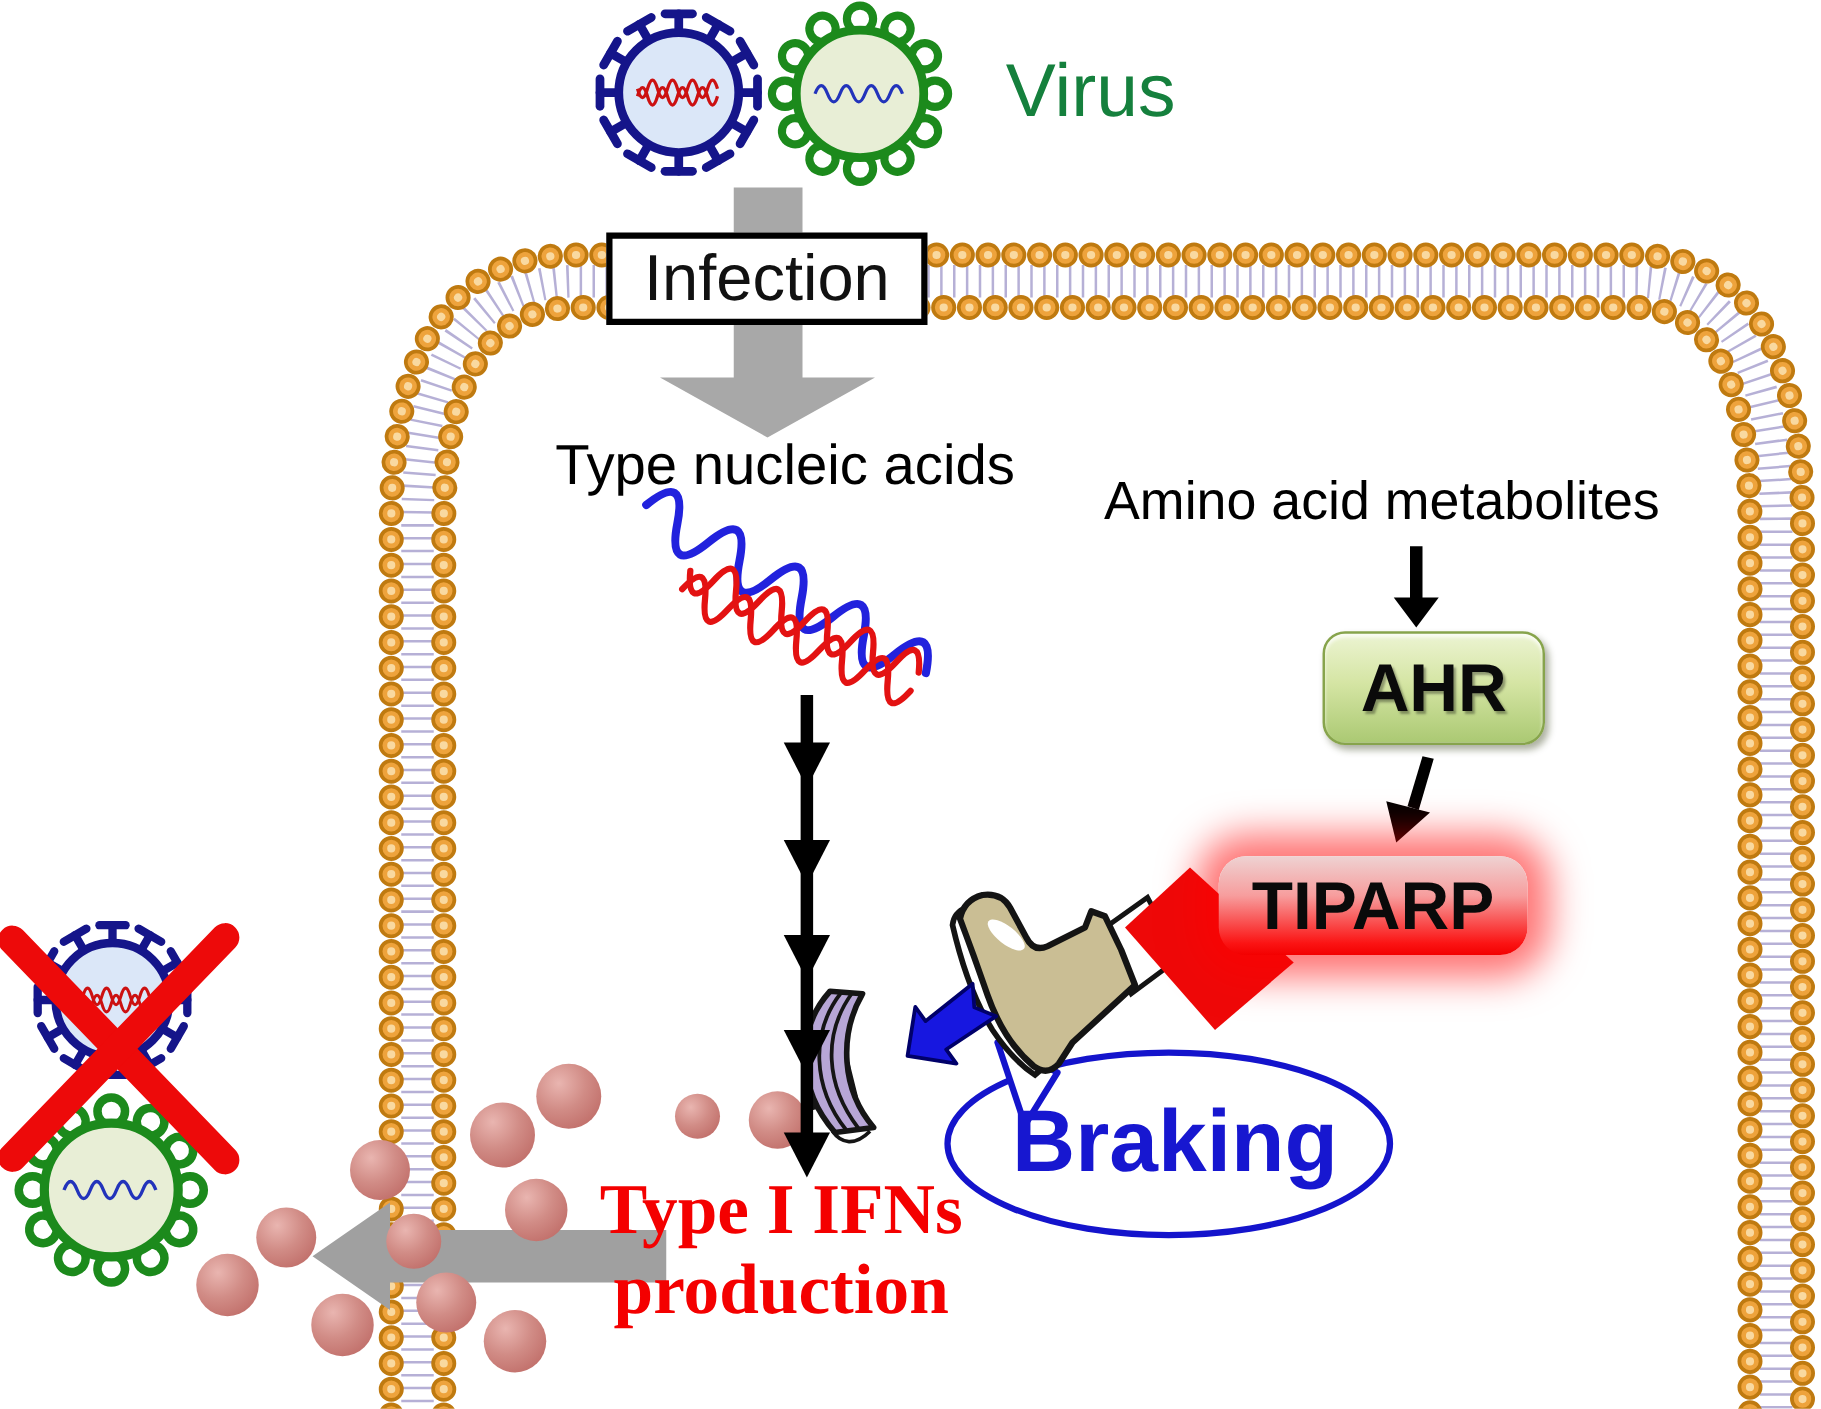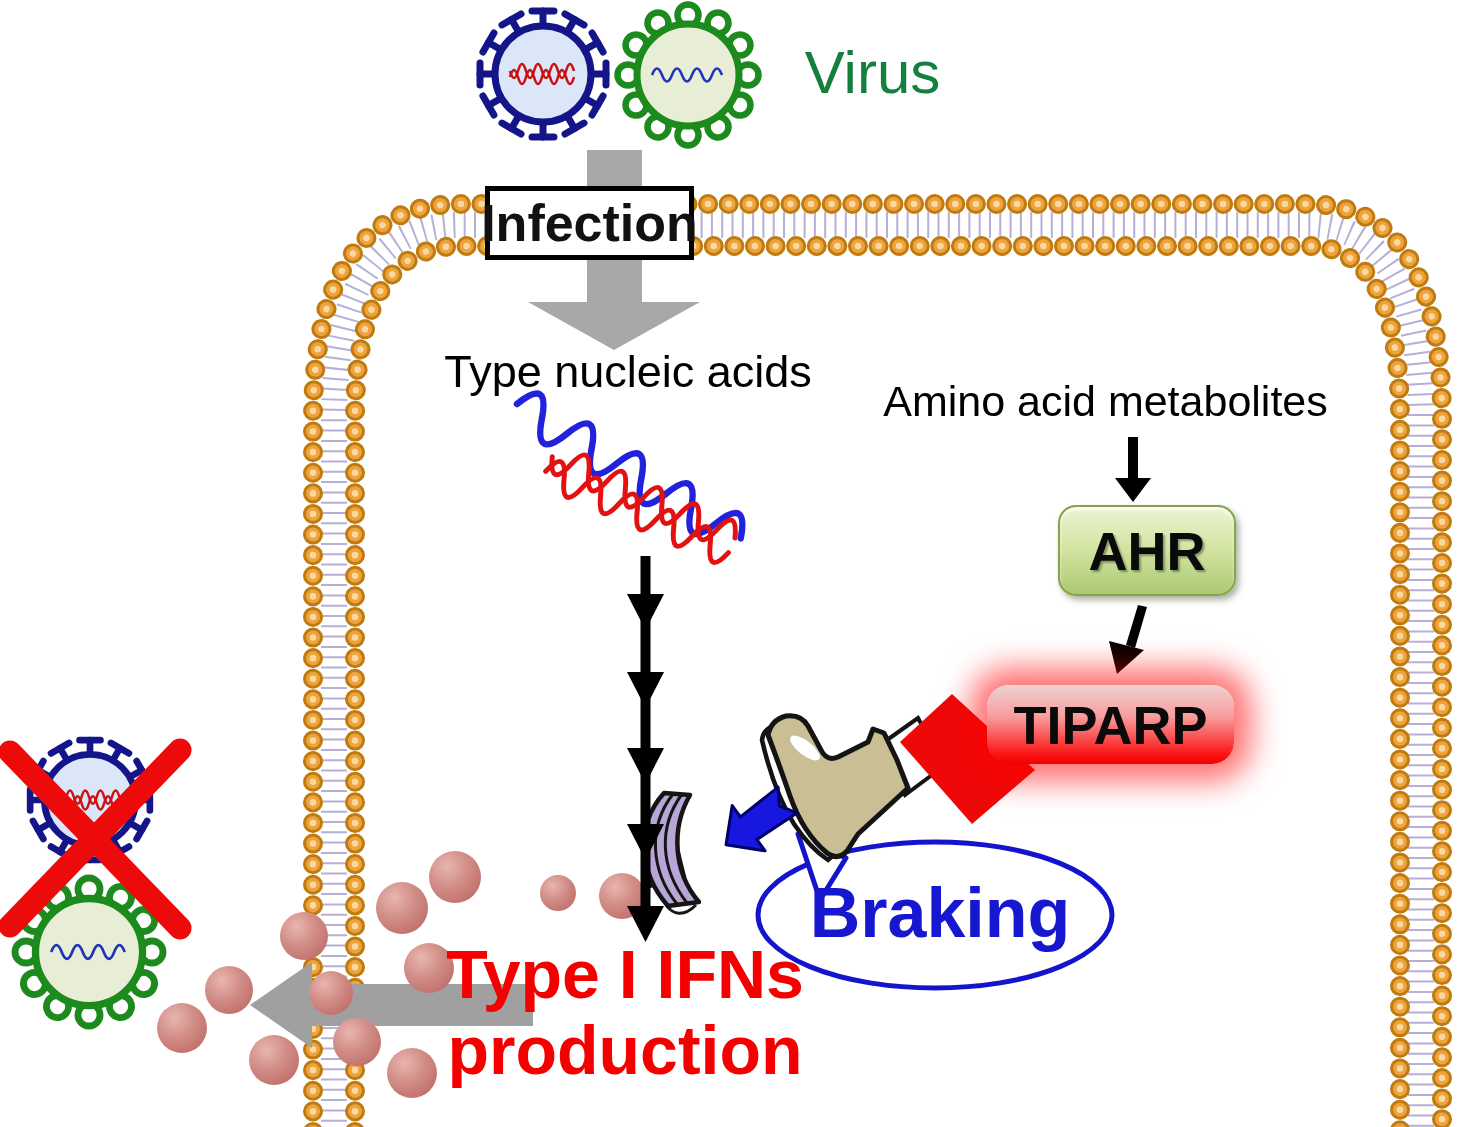--- a/index.html
+++ b/index.html
@@ -6,40 +6,40 @@
   body{
     width:1457px;height:1127px;position:relative;background:#ffffff;
     font-family:"Liberation Sans","DejaVu Sans",sans-serif;overflow:hidden;
   }
   #diagram-canvas{position:absolute;left:0;top:0;z-index:1;}
   .overlay{position:absolute;z-index:2;box-sizing:border-box;}
   .center{display:flex;align-items:center;justify-content:center;text-align:center;}
 
   .virus-label{left:780px;top:40px;width:185px;height:64px;font-size:60px;font-weight:normal;color:#15803d;}
   .infection-box{
-    left:485px;top:186px;width:209px;height:74px;background:#fff;border:5px solid #000;
-    font-size:52px;color:#111;font-weight:700;
+    left:485px;top:186px;width:257px;height:74px;background:#fff;border:5px solid #000;
+    font-size:52px;color:#111;font-weight:400;
   }
   .vna-label{left:428px;top:348px;width:400px;height:48px;font-size:45px;color:#000;}
   .aam-label{left:868px;top:378px;width:475px;height:46px;font-size:43px;color:#000;text-align:right;}
   .ahr-box{
     left:1058px;top:505px;width:178px;height:91px;border-radius:18px;
     background:linear-gradient(180deg,#ecf4d2 0%,#d5e5a4 45%,#abc973 100%);
     border:2px solid #87a44c;
     box-shadow:3px 4px 6px rgba(50,60,20,.40), inset 0 3px 3px rgba(255,255,255,.75);
     font-size:54px;font-weight:bold;color:#0a0a0a;text-shadow:2px 2px 2px rgba(0,0,0,.35);
   }
   .tiparp-box{
     left:975px;top:685px;width:247px;height:79px;border-radius:22px;
     background:linear-gradient(180deg,#eed2d2 0%,#f79d9d 40%,#fb1414 88%,#f30000 100%);
     box-shadow:0 0 30px 18px rgba(255,0,0,.55);
-    font-size:54px;font-weight:bold;color:#0a0a0a;margin-left:12px;
+    font-size:54px;font-weight:bold;color:#0a0a0a;
   }
   .braking-label{left:790px;top:882px;width:300px;height:62px;font-size:70px;font-weight:bold;color:#1717d0;}
-  .ifn-label{left:440px;top:936px;width:370px;font-size:68px;font-weight:bold;color:#f40000;line-height:1.12;}
+  .ifn-label{left:440px;top:936px;width:370px;font-size:57px;font-weight:bold;color:#f40000;line-height:1.12;font-family:Liberation Serif, serif;}
 </style>
 </head>
 <body>
 
 <svg id="diagram-canvas" width="1457" height="1127" viewBox="0 0 1457 1127" xmlns="http://www.w3.org/2000/svg">
   <defs>
     <radialGradient id="dotGrad" cx="0.35" cy="0.3" r="0.75">
       <stop offset="0" stop-color="#e9b5b0"></stop>
       <stop offset="0.55" stop-color="#d18c86"></stop>
       <stop offset="1" stop-color="#c2716c"></stop>

